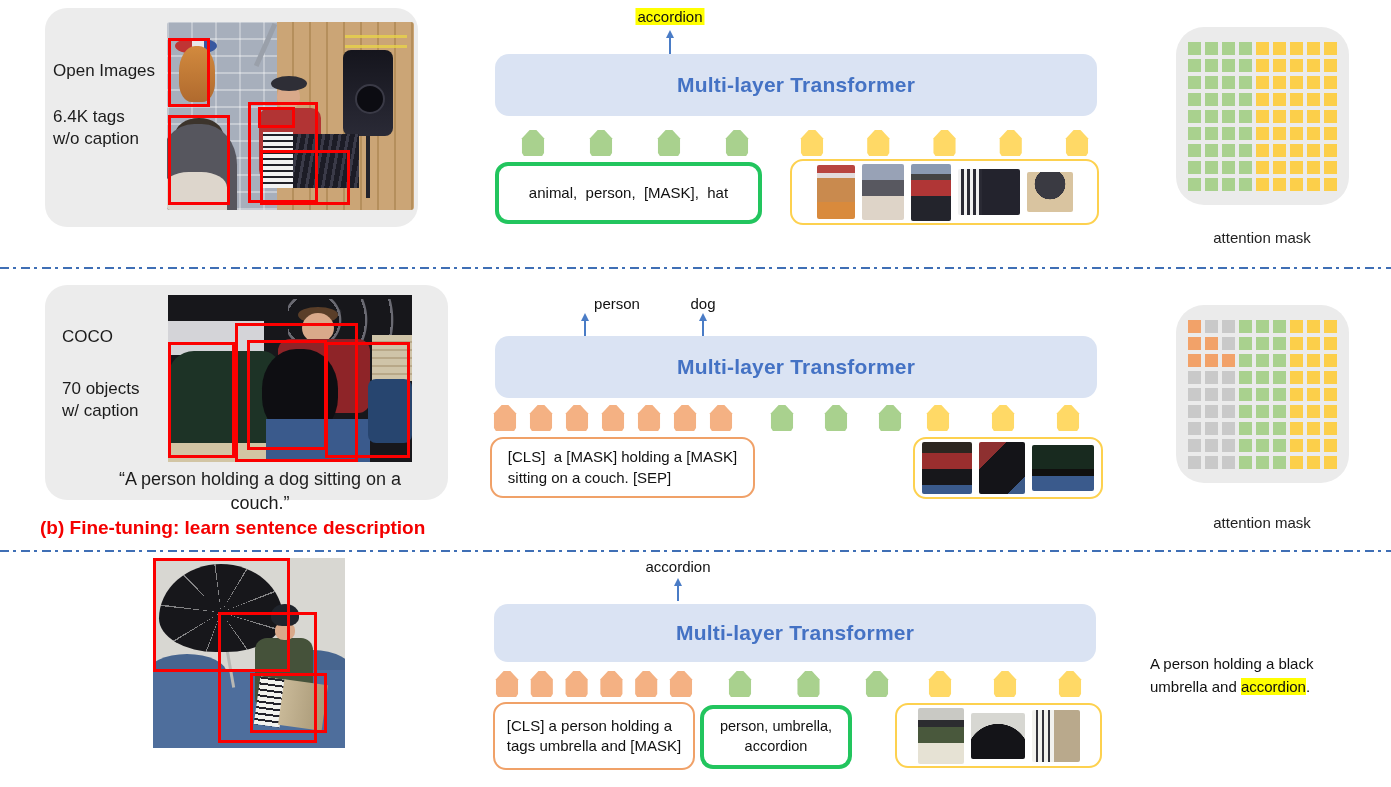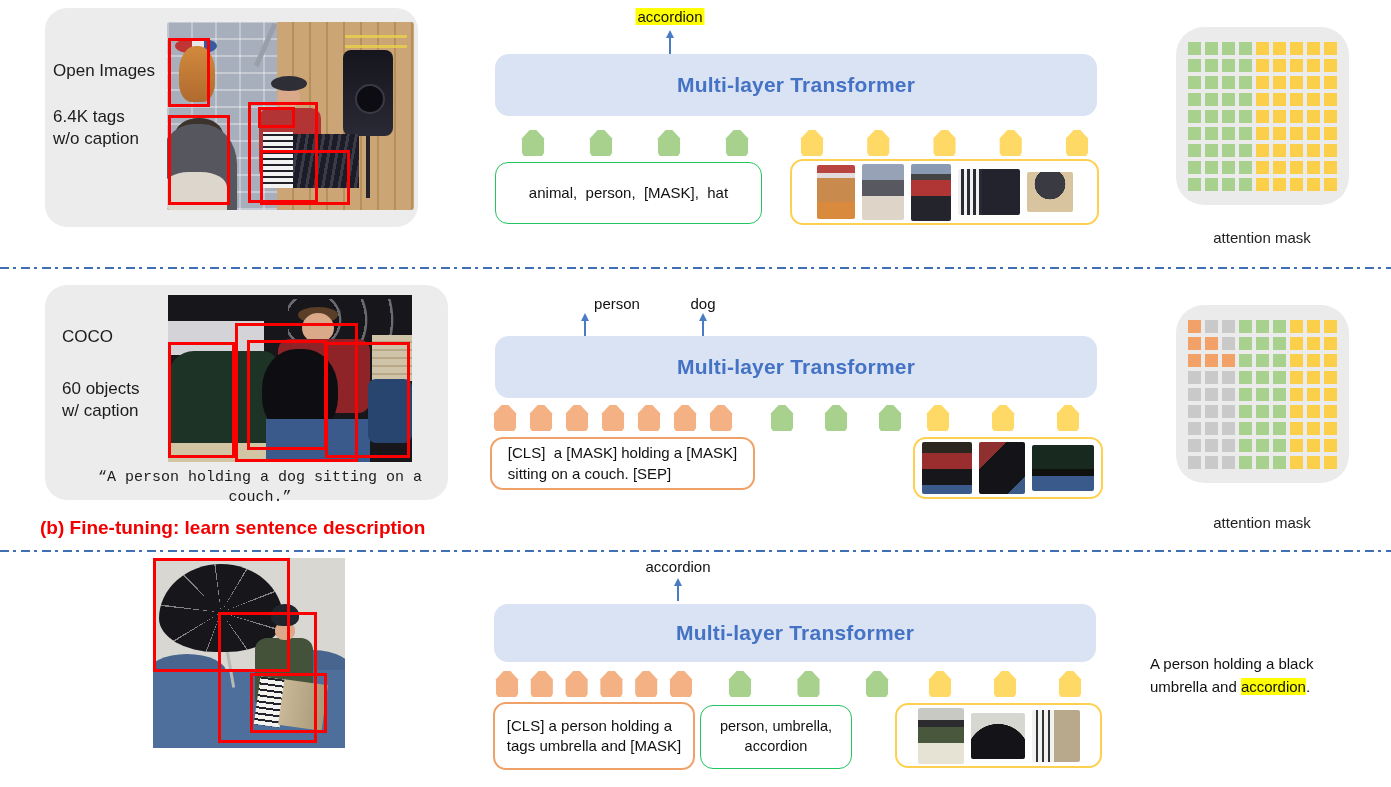--- a/index.html
+++ b/index.html
@@ -34,21 +34,21 @@
   .tok-row { position:absolute; height:27px; display:flex; justify-content:space-between; align-items:flex-end; }
   .tok { width:24px; height:26px; display:inline-block;
     clip-path:polygon(36% 0%, 64% 0%, 96% 32%, 96% 88%, 88% 100%, 12% 100%, 4% 88%, 4% 32%); }
   .tok-green  { background:#a9d18e; }
   .tok-orange { background:#f4b183; }
   .tok-yellow { background:#ffd966; }
 
   
   .in-box { position:absolute; background:#fff; border-radius:13px; display:flex; align-items:center; justify-content:center; }
   .in-box .box-text { font-size:15px; color:#111; white-space:pre-wrap; text-align:left; line-height:1.35; }
-  .b-green  { border:1px solid #22c55e;justify-content:center; }
+  .b-green  { border:4px solid #22c55e;justify-content:center; }
   .b-orange { border:2px solid #f0a168; }
   .b-yellow { border:2px solid #fdd14f; }
   .center-text { text-align:center !important; }
 
   
   .patch-box { gap:7px; padding:4px 8px; }
   .patch { border-radius:2px; flex:0 0 auto; }
   .p-deer-hat        { width:38px; height:54px; background:linear-gradient(180deg,#b8453f 0 15%,#e3dcdc 15% 25%,#c98a4e 25% 68%,#d98a3c 68% 100%); }
   .p-person-back     { width:42px; height:56px; background:linear-gradient(180deg,#98a2b6 0 28%,#585860 28% 58%,#ded4c8 58% 100%); }
   .p-man-accordion   { width:40px; height:57px; background:linear-gradient(180deg,#8a9ab2 0 18%,#444 18% 28%,#b03636 28% 56%,#23242c 56% 100%); }
@@ -288,42 +288,42 @@
         <div class="cell c-y"></div>
         <div class="cell c-y"></div>
       </div>
   </div>
   <div class="mask-label" style="left:1262px;top:229px;">attention mask</div>
 
   <div class="divider" style="left:0;top:267px;"></div>
 
   <div class="gray-card" style="left:45px;top:285px;width:403px;height:215px;"></div>
   <div class="side-label" style="left:62px;top:326px;">COCO</div>
-  <div class="side-label" style="left:62px;top:378px;">60 objects
+  <div class="side-label" style="left:62px;top:378px;">70 objects
 w/ caption</div>
 
   <div class="photo" style="left:168px;top:295px;width:244px;height:167px;">
     <div class="pb-curtain"></div>
     <div class="pb-motifs"></div>
     <div class="pb-wall"></div>
     <div class="pb-couch"></div>
     <div class="pb-cushion"></div>
     <div class="pb-hair"></div>
     <div class="pb-head"></div>
     <div class="pb-shirt"></div>
     <div class="pb-dog"></div>
     <div class="pb-jeans"></div>
     <div class="pb-pillow"></div>
     <div class="pb-bluecushion"></div>
     <div class="bbox" style="left:0px;top:47px;width:67px;height:116px;"></div>
     <div class="bbox" style="left:67px;top:28px;width:123px;height:139px;"></div>
     <div class="bbox" style="left:79px;top:45px;width:80px;height:110px;"></div>
     <div class="bbox" style="left:157px;top:47px;width:85px;height:116px;"></div>
   </div>
-  <div class="side-label" style="left:95px;top:468px;width:330px;text-align:center;font-size:15px;font-family:Liberation Mono, monospace;">“A person holding a dog sitting on a couch.”</div>
+  <div class="side-label" style="left:95px;top:468px;width:330px;text-align:center;font-size:18px;">“A person holding a dog sitting on a couch.”</div>
 
   <div class="red-caption" style="left:40px;top:517px;">(b) Fine-tuning: learn sentence description</div>
 
   <div class="out-word" style="left:585px;top:295px;margin-left:32px;">person</div>
   <div class="up-arrow" style="left:584px;top:320px;height:17px;"></div>
   <div class="out-word" style="left:703px;top:295px;">dog</div>
   <div class="up-arrow" style="left:702px;top:320px;height:17px;"></div>
 
   <div class="transformer" style="left:495px;top:336px;width:602px;height:62px;">
     <span>Multi-layer Transformer</span>
@@ -342,21 +342,21 @@
       <span class="tok tok-green"></span>
       <span class="tok tok-green"></span>
       <span class="tok tok-green"></span>
     </div>
   <div class="tok-row" style="left:926px;top:404px;width:154px;">
       <span class="tok tok-yellow"></span>
       <span class="tok tok-yellow"></span>
       <span class="tok tok-yellow"></span>
     </div>
 
-  <div class="in-box b-orange" style="left:490px;top:437px;width:265px;height:53px;">
+  <div class="in-box b-orange" style="left:490px;top:437px;width:265px;height:61px;">
     <div class="box-text">[CLS]  a [MASK] holding a [MASK]
 sitting on a couch. [SEP]</div>
   </div>
   <div class="in-box b-yellow patch-box" style="left:913px;top:437px;width:190px;height:62px;">
       <div class="patch p-person-dog"></div>
       <div class="patch p-dog-black"></div>
       <div class="patch p-couch-green"></div>
     </div>
 
   <div class="mask-wrap" style="left:1176px;top:305px;">

